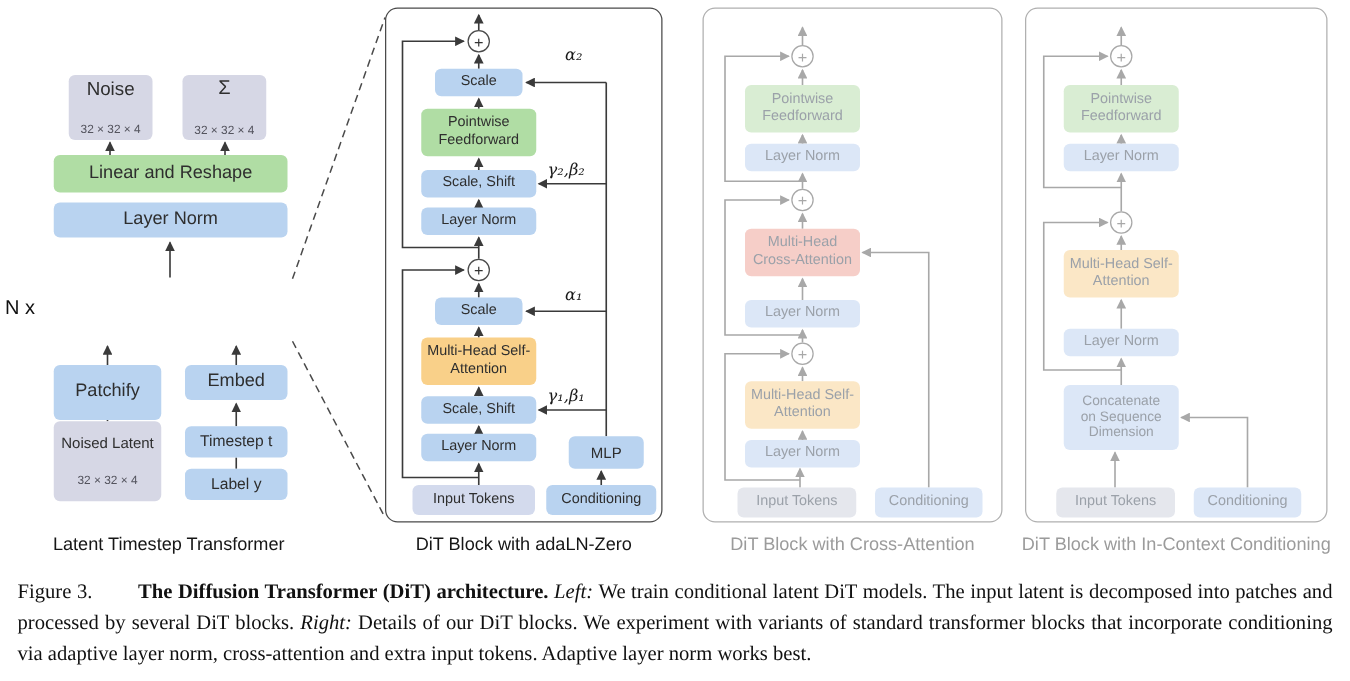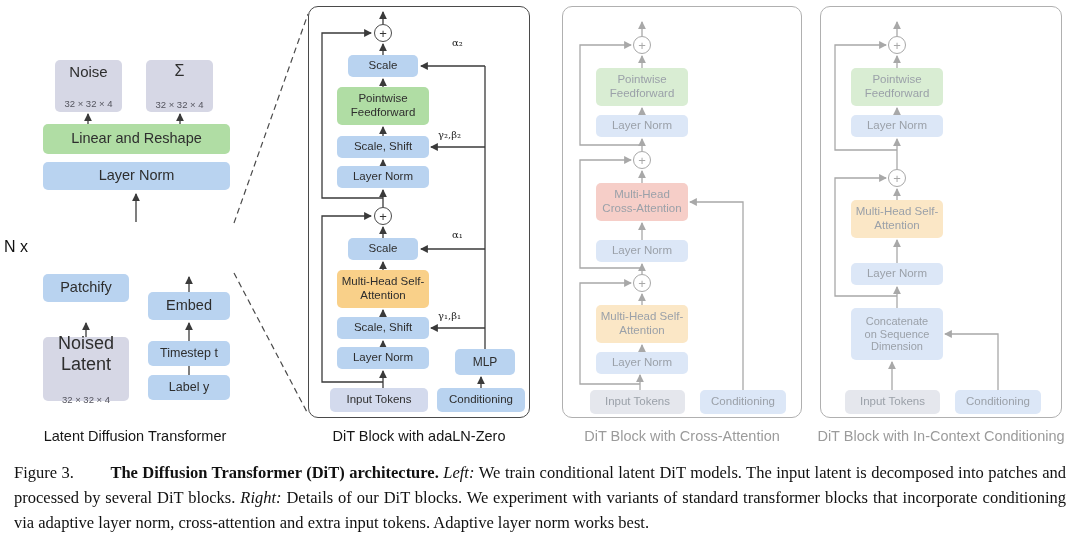--- a/index.html
+++ b/index.html
@@ -20,29 +20,29 @@
   .ditbg  { background:#f4f4f5; border:1.6px solid #1a1a1a; border-radius:7px; }
   .fgreen { background:#d9edd3; }
   .fblue  { background:#dce7f7; }
   .forange{ background:#fbe7c6; }
   .pink   { background:#f6cec8; }
   .fgray  { background:#e5e7ed; }
   .fadedtext { color:#9ba1a9; }
   .t16 { font-size:16px; }
   .t15 { font-size:15px; }
   .t145 { font-size:14.5px; }
-  .t14 { font-size:18px; }
+  .t14 { font-size:12px; }
   .t125 { font-size:12.5px; }
   .t12 { font-size:12px; }
   .t11 { font-size:11px; }
   .dims { font-size:9.5px; color:#54545e; margin-top:18px; }
   .plus { position:absolute; width:18px; height:18px; border-radius:50%; border:1.3px solid #4a4a4a; background:#fff;
           z-index:2; display:flex; align-items:center; justify-content:center; font-size:13px; line-height:1; color:#333; }
   .plus.gray { border-color:#a8a8a8; color:#a8a8a8; }
-  .mlabel { position:absolute; font-family:"DejaVu Serif",serif; font-size:10px; color:#1a1a1a; z-index:2; }
+  .mlabel { position:absolute; font-family:"DejaVu Serif",serif; font-style:italic; font-size:13px; color:#1a1a1a; z-index:2; }
   .pcap { position:absolute; font-size:14.5px; color:#161616; text-align:center; z-index:2; }
   .pcap.graycap { color:#9b9b9b; }
   .nlabel { position:absolute; font-size:16px; color:#111; z-index:2; }
   .figcap { position:absolute; left:14px; top:461px; width:1052px; font-family:"Liberation Serif",serif;
             font-size:16.5px; color:#111; line-height:1.5; text-align:justify; z-index:2; }
   .b { font-weight:bold;margin-left:32px; }
   .i { font-style:italic; }
 </style>
 </head>
 <body>
@@ -133,29 +133,29 @@
     <div class="t15">Noise</div>
     <div class="dims">32 × 32 × 4</div>
   </div>
   <div class="box lav col" style="left:146px;top:60px;width:67px;height:52px">
     <div class="t16">Σ</div>
     <div class="dims">32 × 32 × 4</div>
   </div>
   <div class="box green t145" style="left:43px;top:124px;width:187px;height:30px">Linear and Reshape</div>
   <div class="box blue t145" style="left:43px;top:162px;width:187px;height:28px">Layer Norm</div>
   <div class="nlabel" style="left:4px;top:238px">N x</div>
-  <div class="box blue t145" style="left:43px;top:274px;width:86px;height:28px">Patchify</div>
+  <div class="box blue t145" style="left:43px;top:292px;width:86px;height:44px">Patchify</div>
   <div class="box blue t145" style="left:148px;top:292px;width:82px;height:28px">Embed</div>
   <div class="box lav col" style="left:43px;top:337px;width:86px;height:64px">
     <div class="t14">Noised Latent</div>
     <div class="dims">32 × 32 × 4</div>
   </div>
   <div class="box blue t125" style="left:148px;top:341px;width:82px;height:25px">Timestep t</div>
   <div class="box blue t125" style="left:148px;top:375px;width:82px;height:25px">Label y</div>
-  <div class="pcap" style="left:20px;top:428px;width:230px">Latent Diffusion Transformer</div>
+  <div class="pcap" style="left:20px;top:428px;width:230px">Latent Timestep Transformer</div>
 
   <div class="panel" style="left:308px;top:6px;width:222px;height:412px"></div>
   <div class="plus" style="left:374px;top:24px">+</div>
   <div class="box blue" style="left:348px;top:55px;width:70px;height:22px">Scale</div>
   <div class="mlabel" style="left:452px;top:37px">α₂</div>
   <div class="box green" style="left:337px;top:87px;width:92px;height:38px">Pointwise Feedforward</div>
   <div class="box blue" style="left:337px;top:136px;width:92px;height:22px">Scale, Shift</div>
   <div class="mlabel" style="left:438px;top:129px">γ₂,β₂</div>
   <div class="box blue" style="left:337px;top:166px;width:92px;height:22px">Layer Norm</div>
   <div class="plus" style="left:374px;top:207px">+</div>

